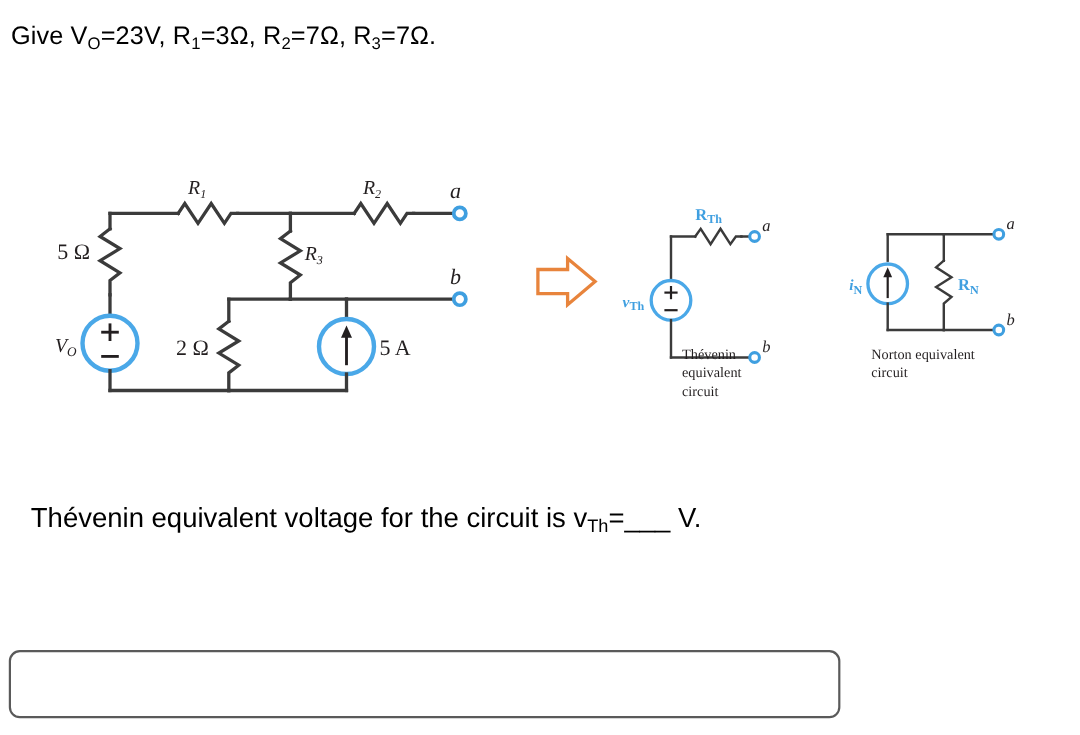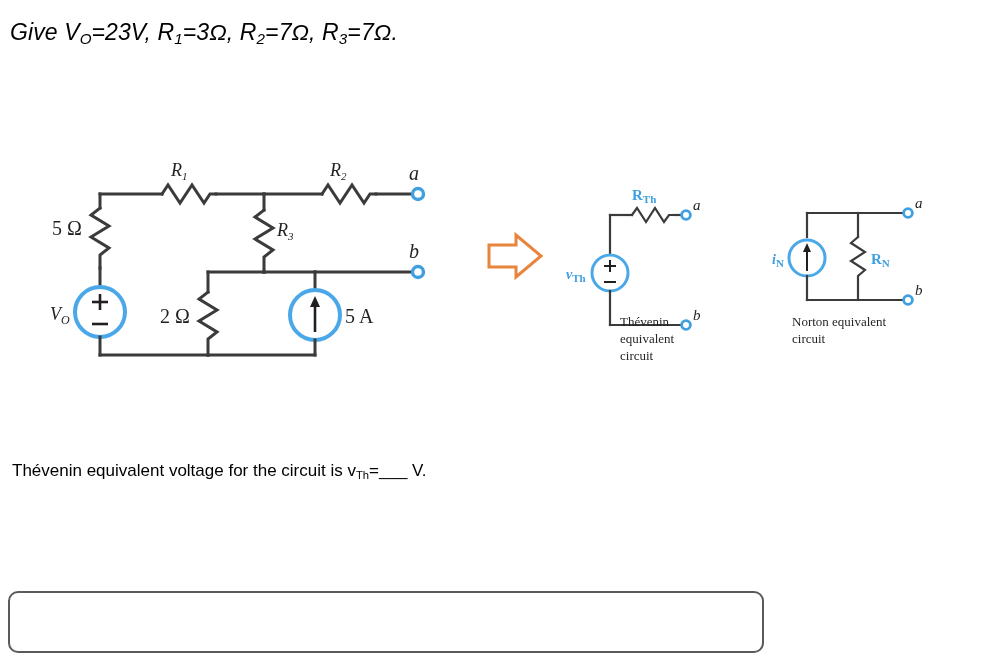--- a/index.html
+++ b/index.html
@@ -19,44 +19,43 @@
   
   #given-line {
     position: absolute;
     left: 10px;
     top: 18px;
     font-size: 23px;
     line-height: 28px;
     letter-spacing: 0.1px;
     white-space: nowrap;
     color: #000;
-    font-style: italic;
   }
   #given-line sub {
     font-size: 0.66em;
     vertical-align: -0.28em;
   }
 
   
   #figure {
     position: absolute;
     left: 0;
     top: 140px;
     width: 982px;
     height: 260px;
     text-align: right;
   }
   #figure svg { display: block; }
 
   
   #answer-line {
     position: absolute;
-    left: 12px;
+    left: 28px;
     top: 456px;
-    font-size: 17px;
+    font-size: 25px;
     line-height: 30px;
     white-space: nowrap;
     color: #000;
   }
   #answer-line sub {
     font-size: 0.66em;
     vertical-align: -0.28em;
   }
 
   

